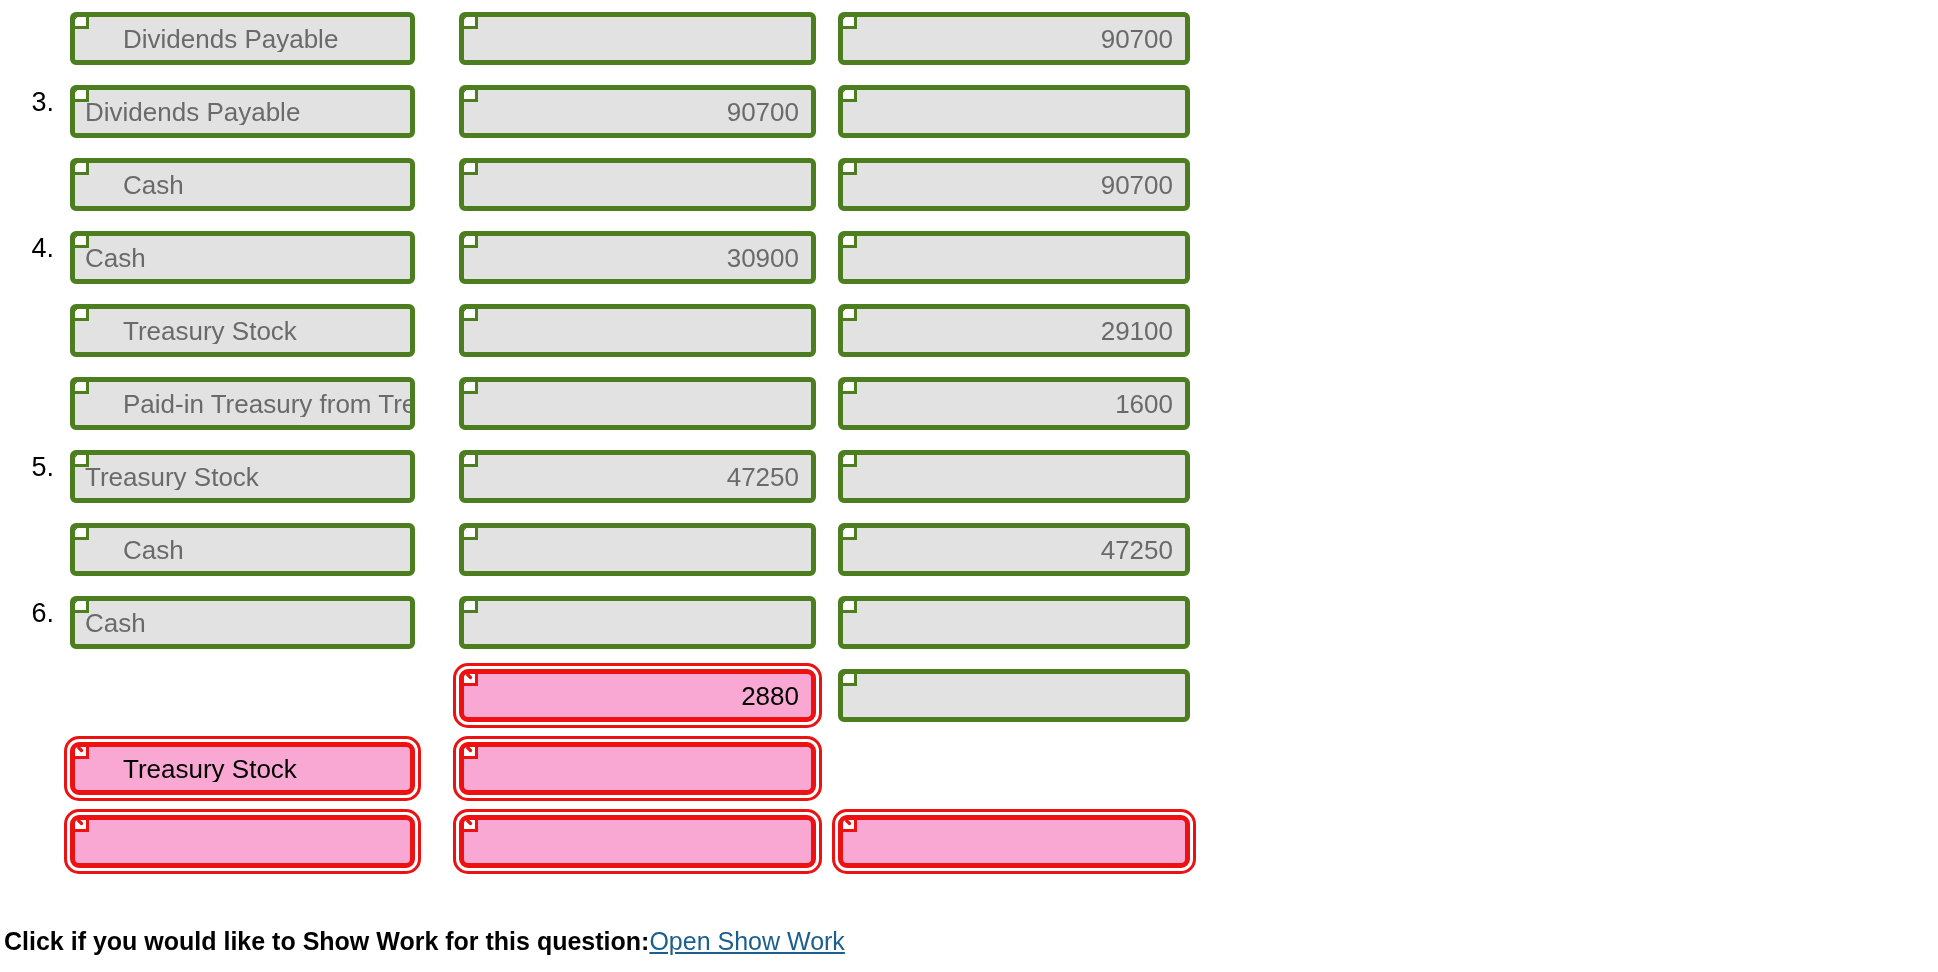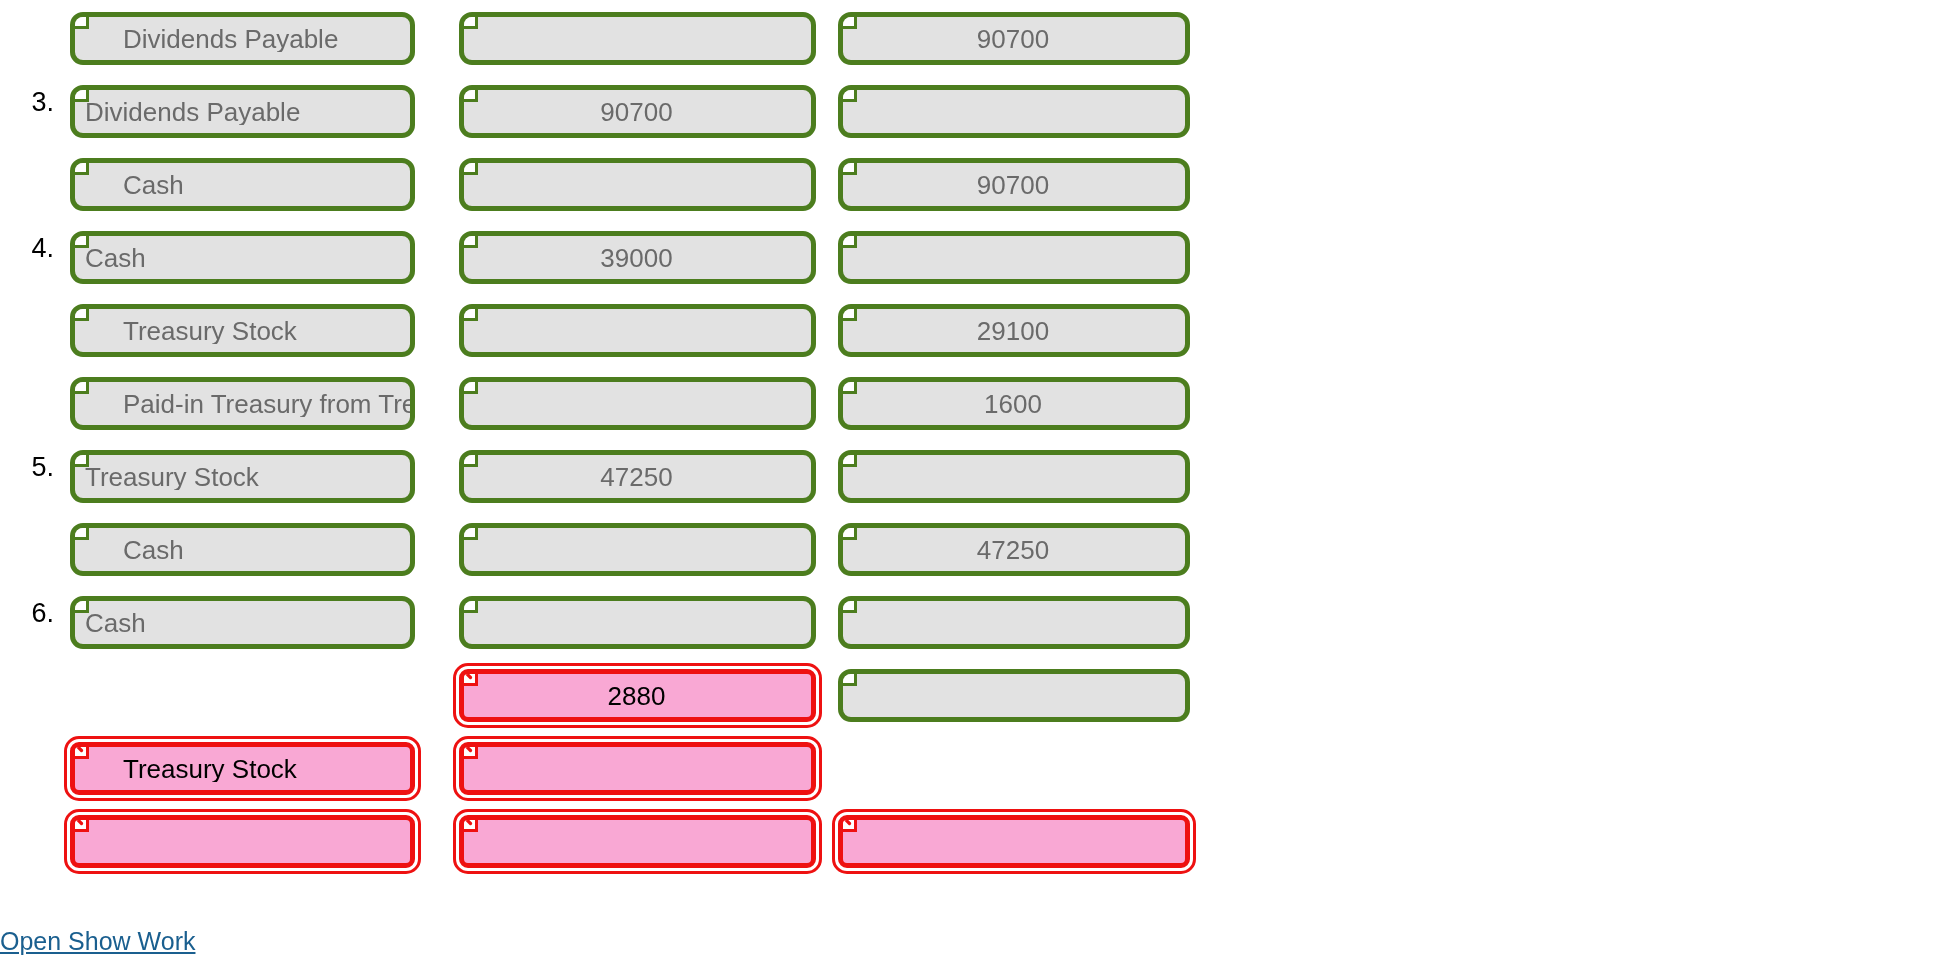--- a/index.html
+++ b/index.html
@@ -48,21 +48,21 @@
   .col1 { left: 70px;  width: 345px; }
   .col2 { left: 459px; width: 357px; }
   .col3 { left: 838px; width: 352px; }
 
   
   .fld {
     position: absolute;
     left: 0; top: 0;
     width: 100%;
     height: 53px;
-    border-radius: 13px;
+    border-radius: 6px;
     display: flex;
     align-items: center;
     overflow: hidden;
     white-space: nowrap;
   }
   .fld.ok {
     background: #e2e2e2;
     border: 5px solid #4c7d1e;
     color: #6a6a6a;
     font-size: 26px;
@@ -79,21 +79,21 @@
 
   .fld .txt {
     display: block;
     width: 100%;
     padding: 0 10px;
     overflow: hidden;
     white-space: nowrap;
     line-height: 1;
   }
   .fld.indent .txt { padding-left: 48px; }
-  .fld.num .txt { text-align: center; padding-right: 12px; }
+  .fld.num .txt { text-align: right; padding-right: 12px; }
 
   
   .badge {
     position: absolute;
     left: -12px;
     top: -16px;
     width: 26px;
     height: 28px;
     background: #ffffff;
     display: flex;
@@ -246,21 +246,21 @@
             <span class="txt">Cash</span>
             <span class="badge ok">
               <svg width="18" height="18" viewBox="0 0 18 18" aria-hidden="true">
                 <path d="M2 9 L6.5 13.5 L16 3.5" fill="none" stroke="#4c7d1e" stroke-width="2.4" stroke-linecap="round" stroke-linejoin="round"></path>
               </svg>
             </span>
           </div>
         </div>
         <div class="cell col2">
           <div class="fld ok num">
-            <span class="txt">39000</span>
+            <span class="txt">30900</span>
             <span class="badge ok">
               <svg width="18" height="18" viewBox="0 0 18 18" aria-hidden="true">
                 <path d="M2 9 L6.5 13.5 L16 3.5" fill="none" stroke="#4c7d1e" stroke-width="2.4" stroke-linecap="round" stroke-linejoin="round"></path>
               </svg>
             </span>
           </div>
         </div>
         <div class="cell col3">
           <div class="fld ok num">
             <span class="txt"></span>
@@ -505,16 +505,17 @@
               <svg width="16" height="16" viewBox="0 0 16 16" aria-hidden="true">
                 <path d="M2.5 2.5 L13.5 13.5 M13.5 2.5 L2.5 13.5" fill="none" stroke="#ee1111" stroke-width="3.2" stroke-linecap="round"></path>
               </svg>
             </span>
           </div>
         </div>
       </div>
     </div>
 
   <div class="footer">
+    <span class="prompt">Click if you would like to Show Work for this question:</span>
     <a class="link">Open Show Work</a>
   </div>
 
 </div>
 
 </body></html>

